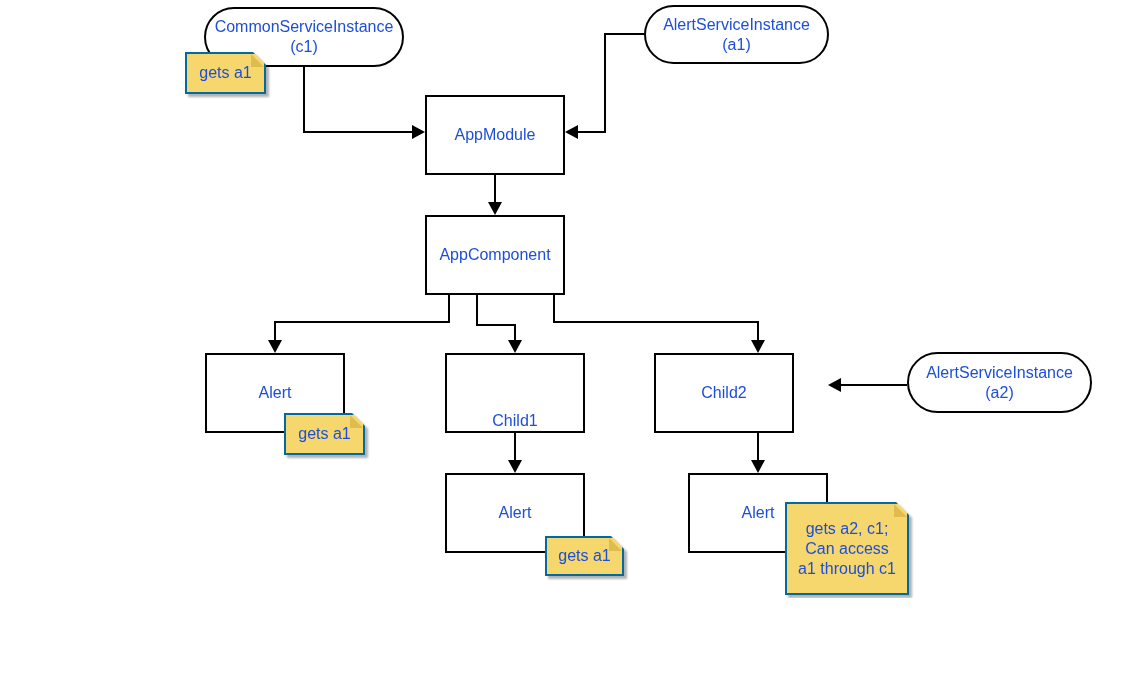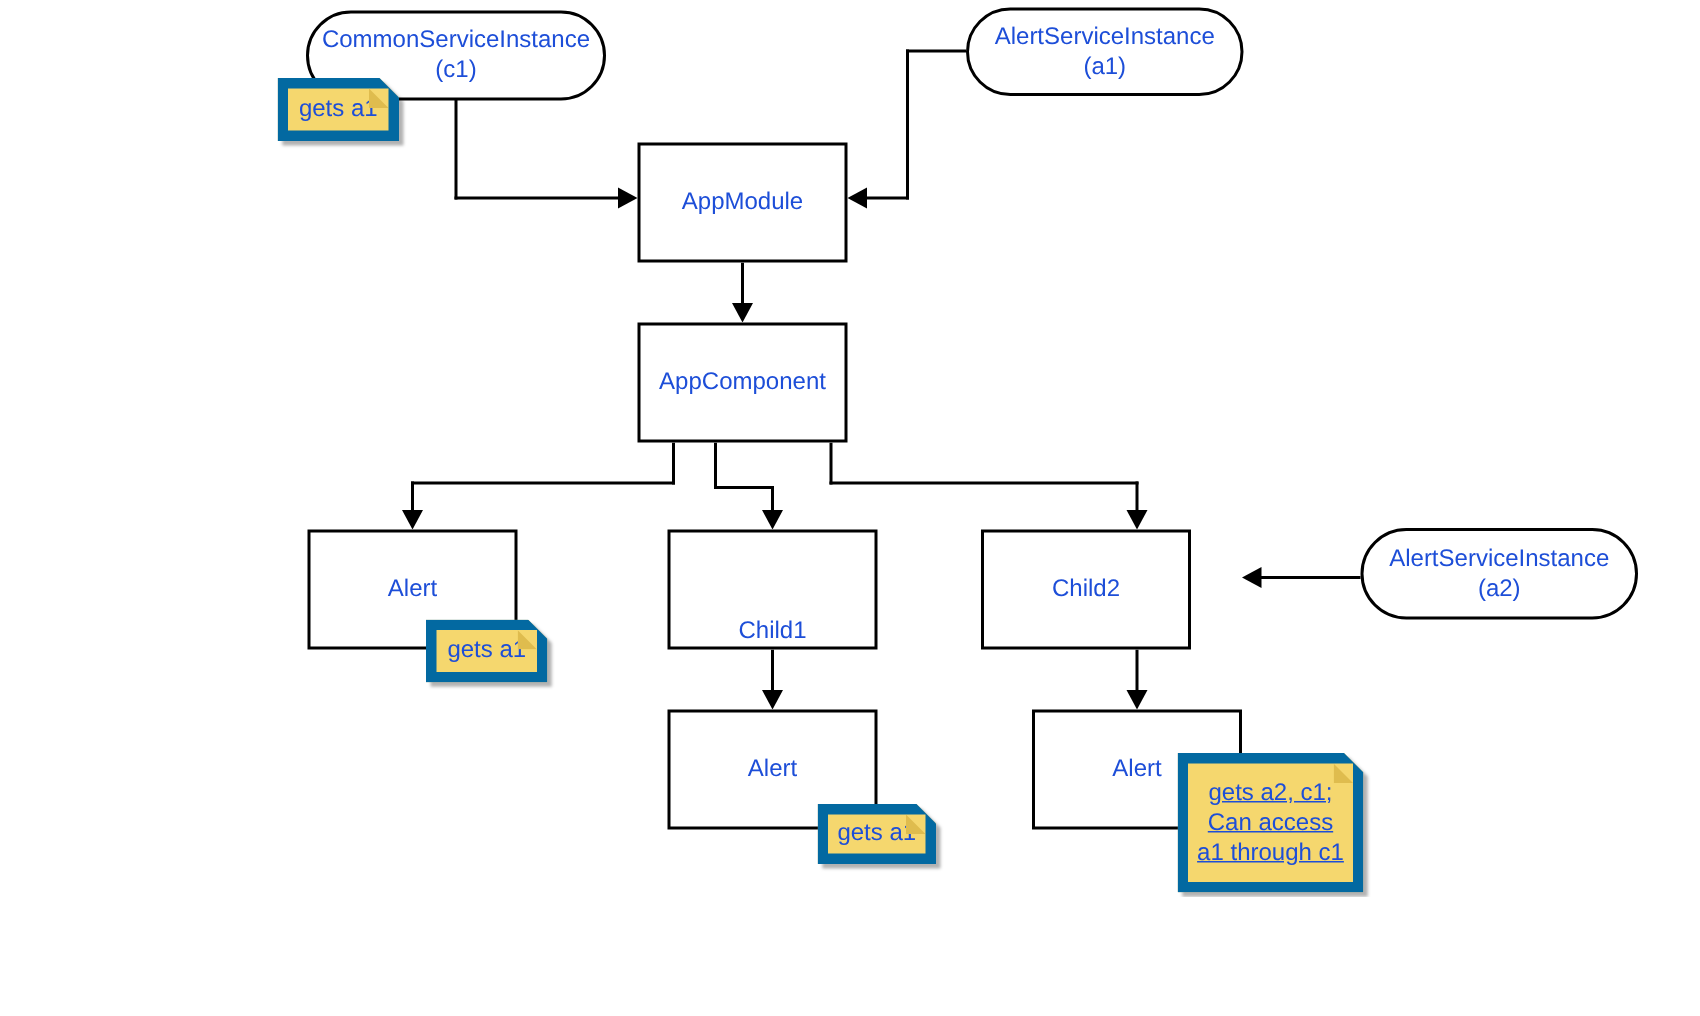--- a/index.html
+++ b/index.html
@@ -50,42 +50,42 @@
     position: absolute;
     z-index: 3;
     filter: drop-shadow(3px 3px 1px rgba(0,0,0,0.30));
   }
   .note {
     position: relative;
     width: 100%;
     height: 100%;
     box-sizing: border-box;
     background: #F5D76E;
-    border: 7px solid #0369a1;
+    border: 2px solid #0369a1;
     clip-path: polygon(0 0, calc(100% - 13px) 0, 100% 13px, 100% 100%, 0 100%);
     display: flex;
     align-items: center;
     justify-content: center;
     text-align: center;
     font-size: 16px;
     line-height: 20px;
   }
   .note::after {
     content: "";
     position: absolute;
     top: 0; right: 0;
     width: 13px; height: 13px;
     background: #DFBC4E;
     clip-path: polygon(0 0, 100% 100%, 0 100%);
   }
   .note span { white-space: pre-line; }
   #note-c1           { left: 143px; top: 52px;  width: 81px;  height: 42px; }
   #note-alert-top    { left: 242px; top: 413px; width: 81px;  height: 42px; }
   #note-alert-mid    { left: 503px; top: 536px; width: 79px;  height: 40px; }
-  #note-alert-right  { left: 743px; top: 502px; width: 124px; height: 93px; text-decoration: underline; }
+  #note-alert-right  { left: 743px; top: 502px; width: 124px; height: 93px; }
 </style>
 </head>
 <body>
 
 <div class="canvas">
 
   <div>
     <div class="line" style="left:261px; top:66px; width:2px; height:67px;"></div>
     <div class="line" style="left:261px; top:131px; width:110px; height:2px;"></div>
     <div class="arrow right" style="left:370px; top:125px;"></div>

